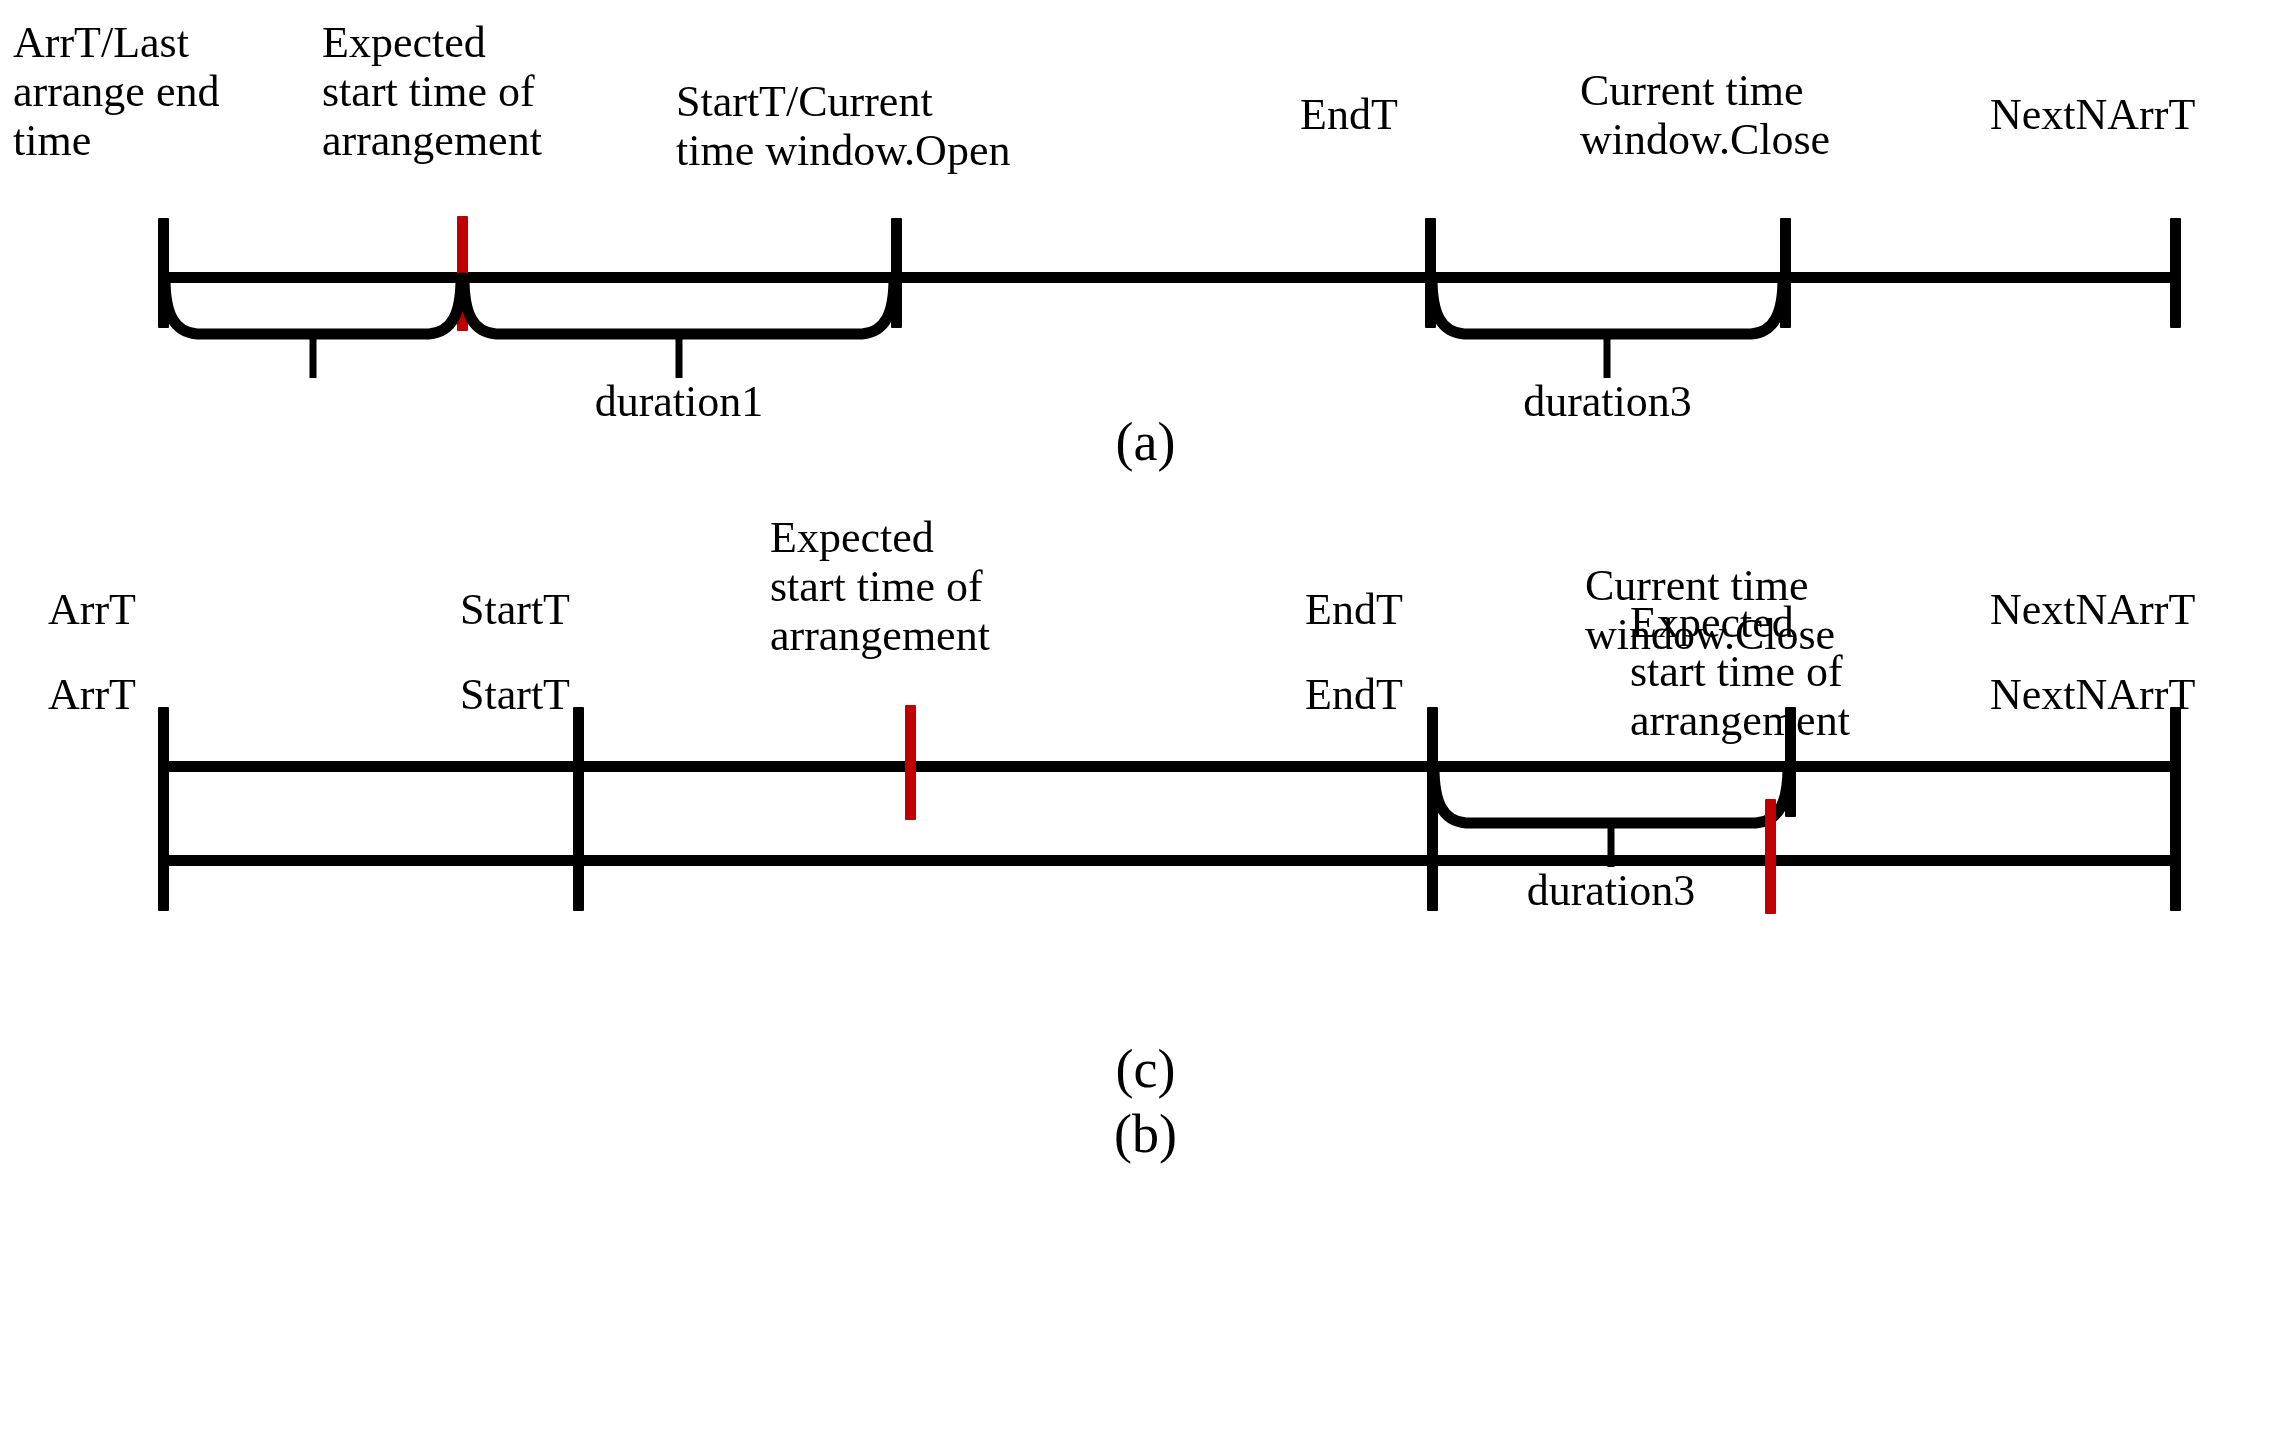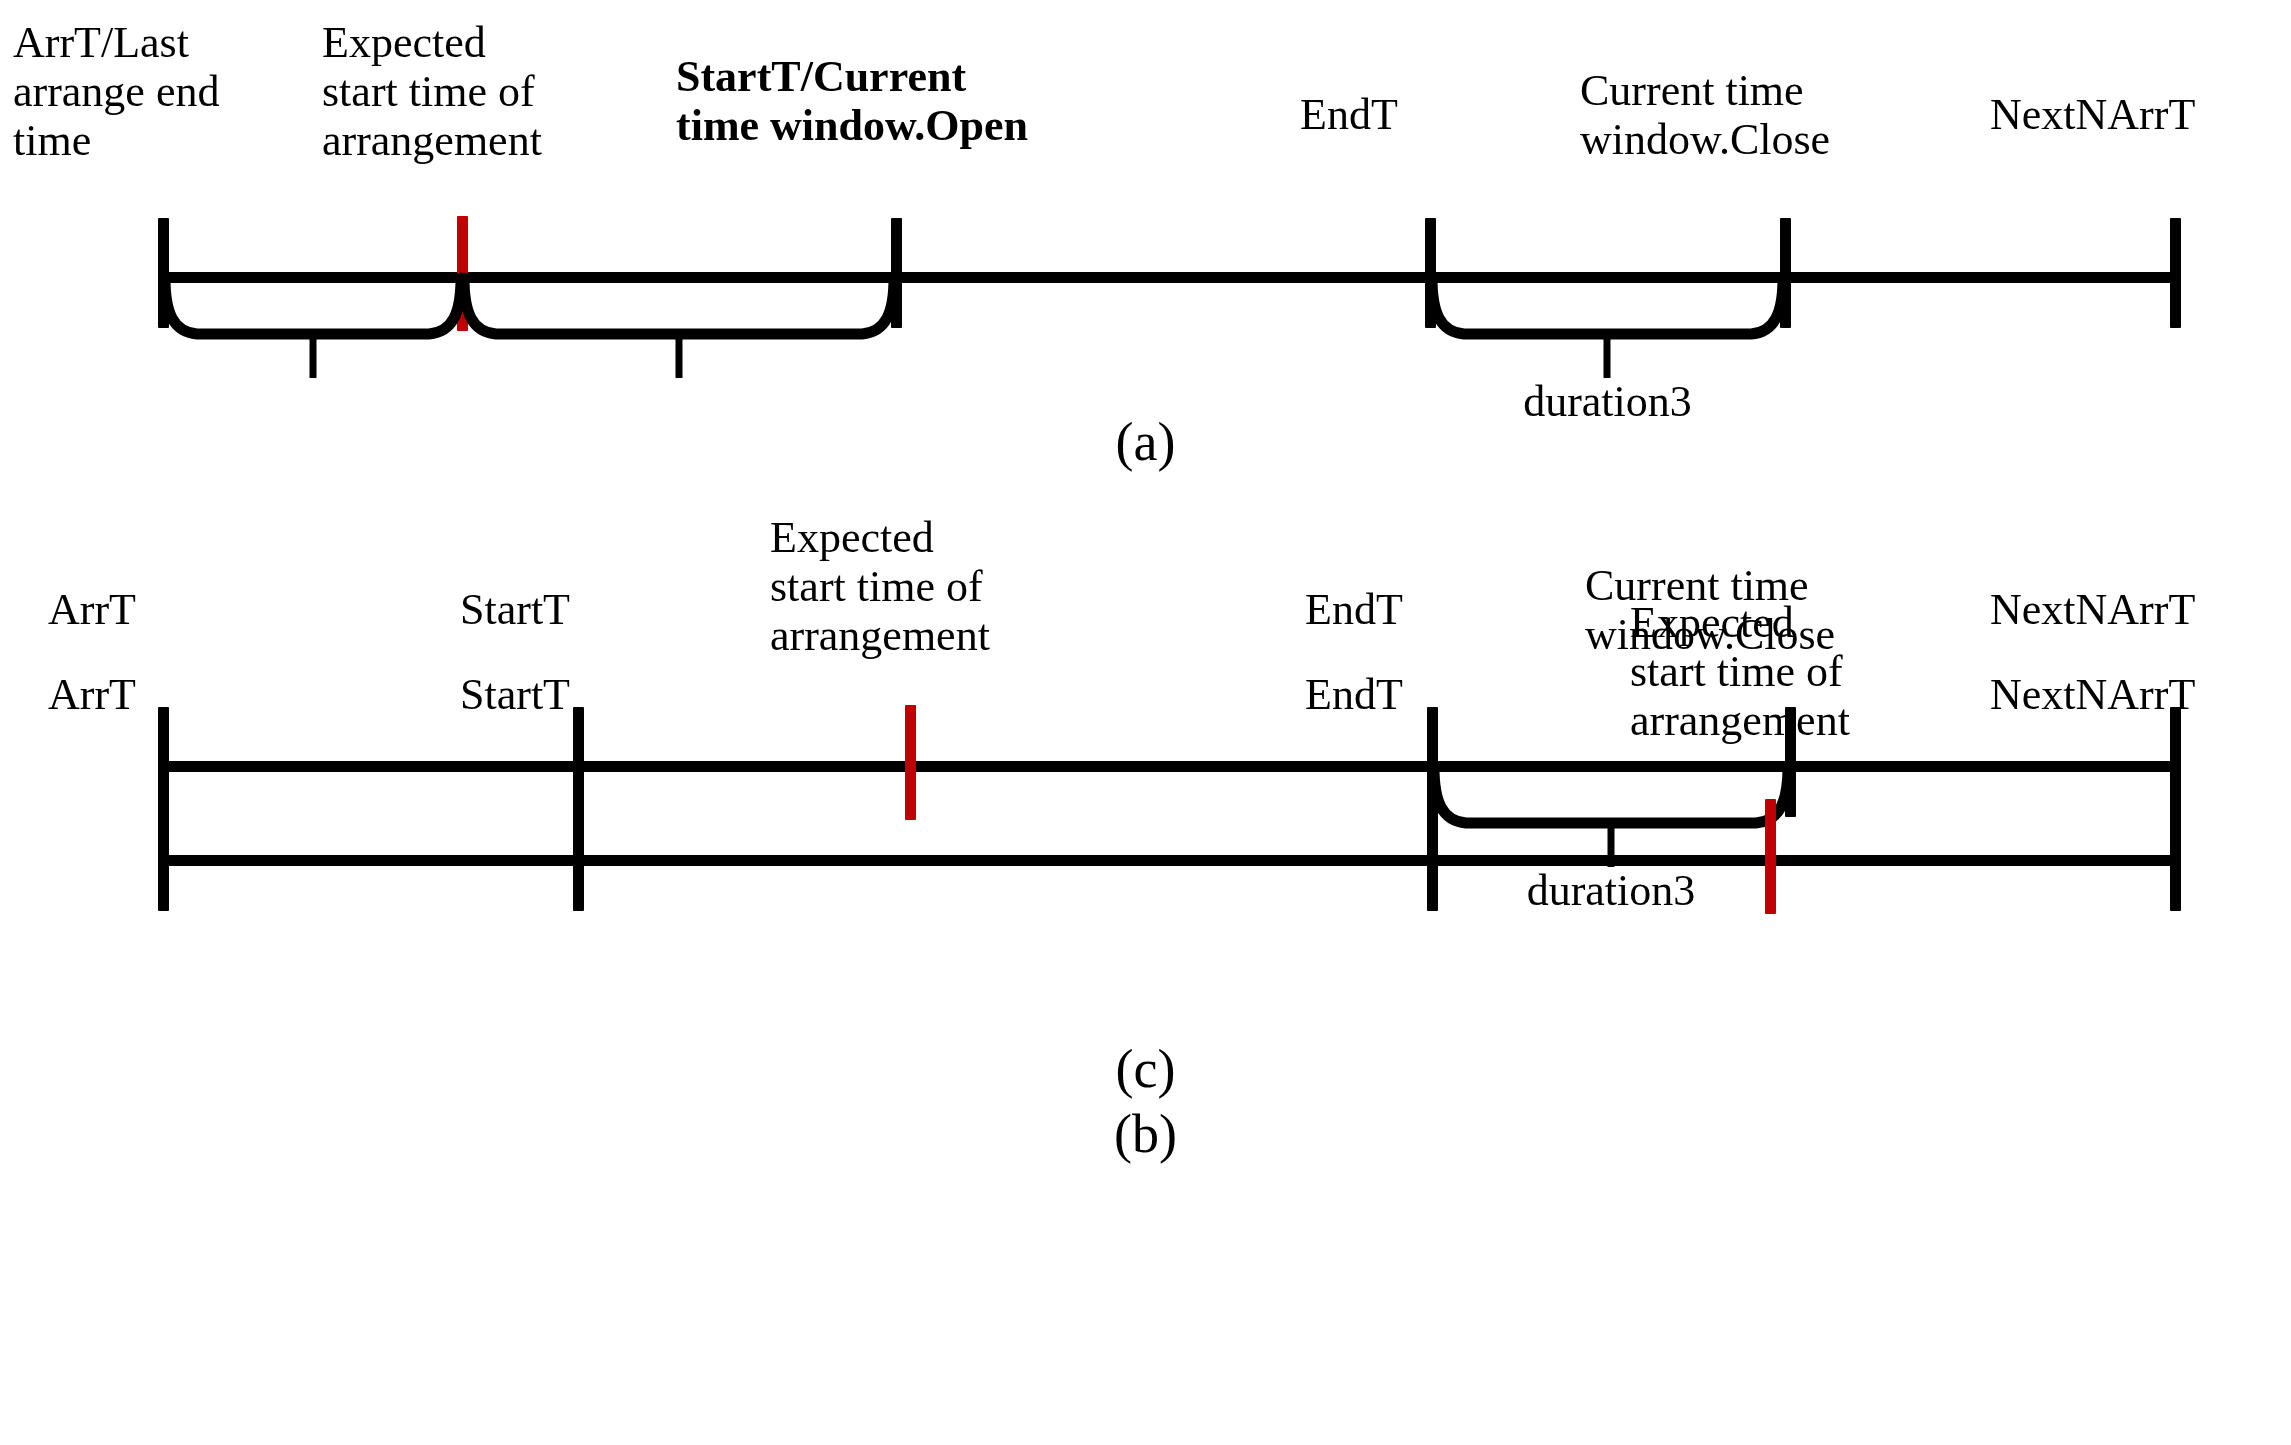--- a/index.html
+++ b/index.html
@@ -47,21 +47,21 @@
   <div class="panel" style="top:0;height:470px;">
 
     <div class="tlabel" style="left:13px;top:18px;width:300px;">ArrT/Last
 arrange end
 time</div>
 
     <div class="tlabel" style="left:322px;top:18px;width:280px;">Expected
 start time of
 arrangement</div>
 
-    <div class="tlabel" style="left:676px;top:52px;width:440px;font-weight:bold;">StartT/Current
+    <div class="tlabel" style="left:676px;top:77px;width:440px;">StartT/Current
 time window.Open</div>
 
     <div class="tlabel" style="left:1300px;top:90px;width:260px;">EndT</div>
 
     <div class="tlabel" style="left:1580px;top:66px;width:410px;">Current time
 window.Close</div>
 
     <div class="tlabel" style="left:1990px;top:90px;width:300px;">NextNArrT</div>
 
     <div class="axis" style="left:163px;top:272px;width:2018px;"></div>
@@ -79,20 +79,21 @@
         <path d="M150,56 L150,100" stroke="#000000" stroke-width="7"></path>
       </svg>
     </div>
 
     <div class="brace" style="left:462px;top:278px;">
       <svg width="434" height="68" viewBox="0 0 434 68">
         <path d="M2,0 C2,34 10,54 34,56 L400,56 C424,54 432,34 432,0" fill="none" stroke="#000000" stroke-width="11" stroke-linecap="round"></path>
         <path d="M217,56 L217,100" stroke="#000000" stroke-width="7"></path>
       </svg>
     </div>
+    <div class="dlabel" style="left:462px;top:378px;width:434px;">duration1</div>
 
     <div class="brace" style="left:1430px;top:278px;">
       <svg width="355" height="68" viewBox="0 0 355 68">
         <path d="M2,0 C2,34 10,54 34,56 L321,56 C345,54 353,34 353,0" fill="none" stroke="#000000" stroke-width="11" stroke-linecap="round"></path>
         <path d="M177,56 L177,100" stroke="#000000" stroke-width="7"></path>
       </svg>
     </div>
     <div class="dlabel" style="left:1430px;top:378px;width:355px;">duration3</div>
 
     <div class="caption" style="top:413px;">(a)</div>

